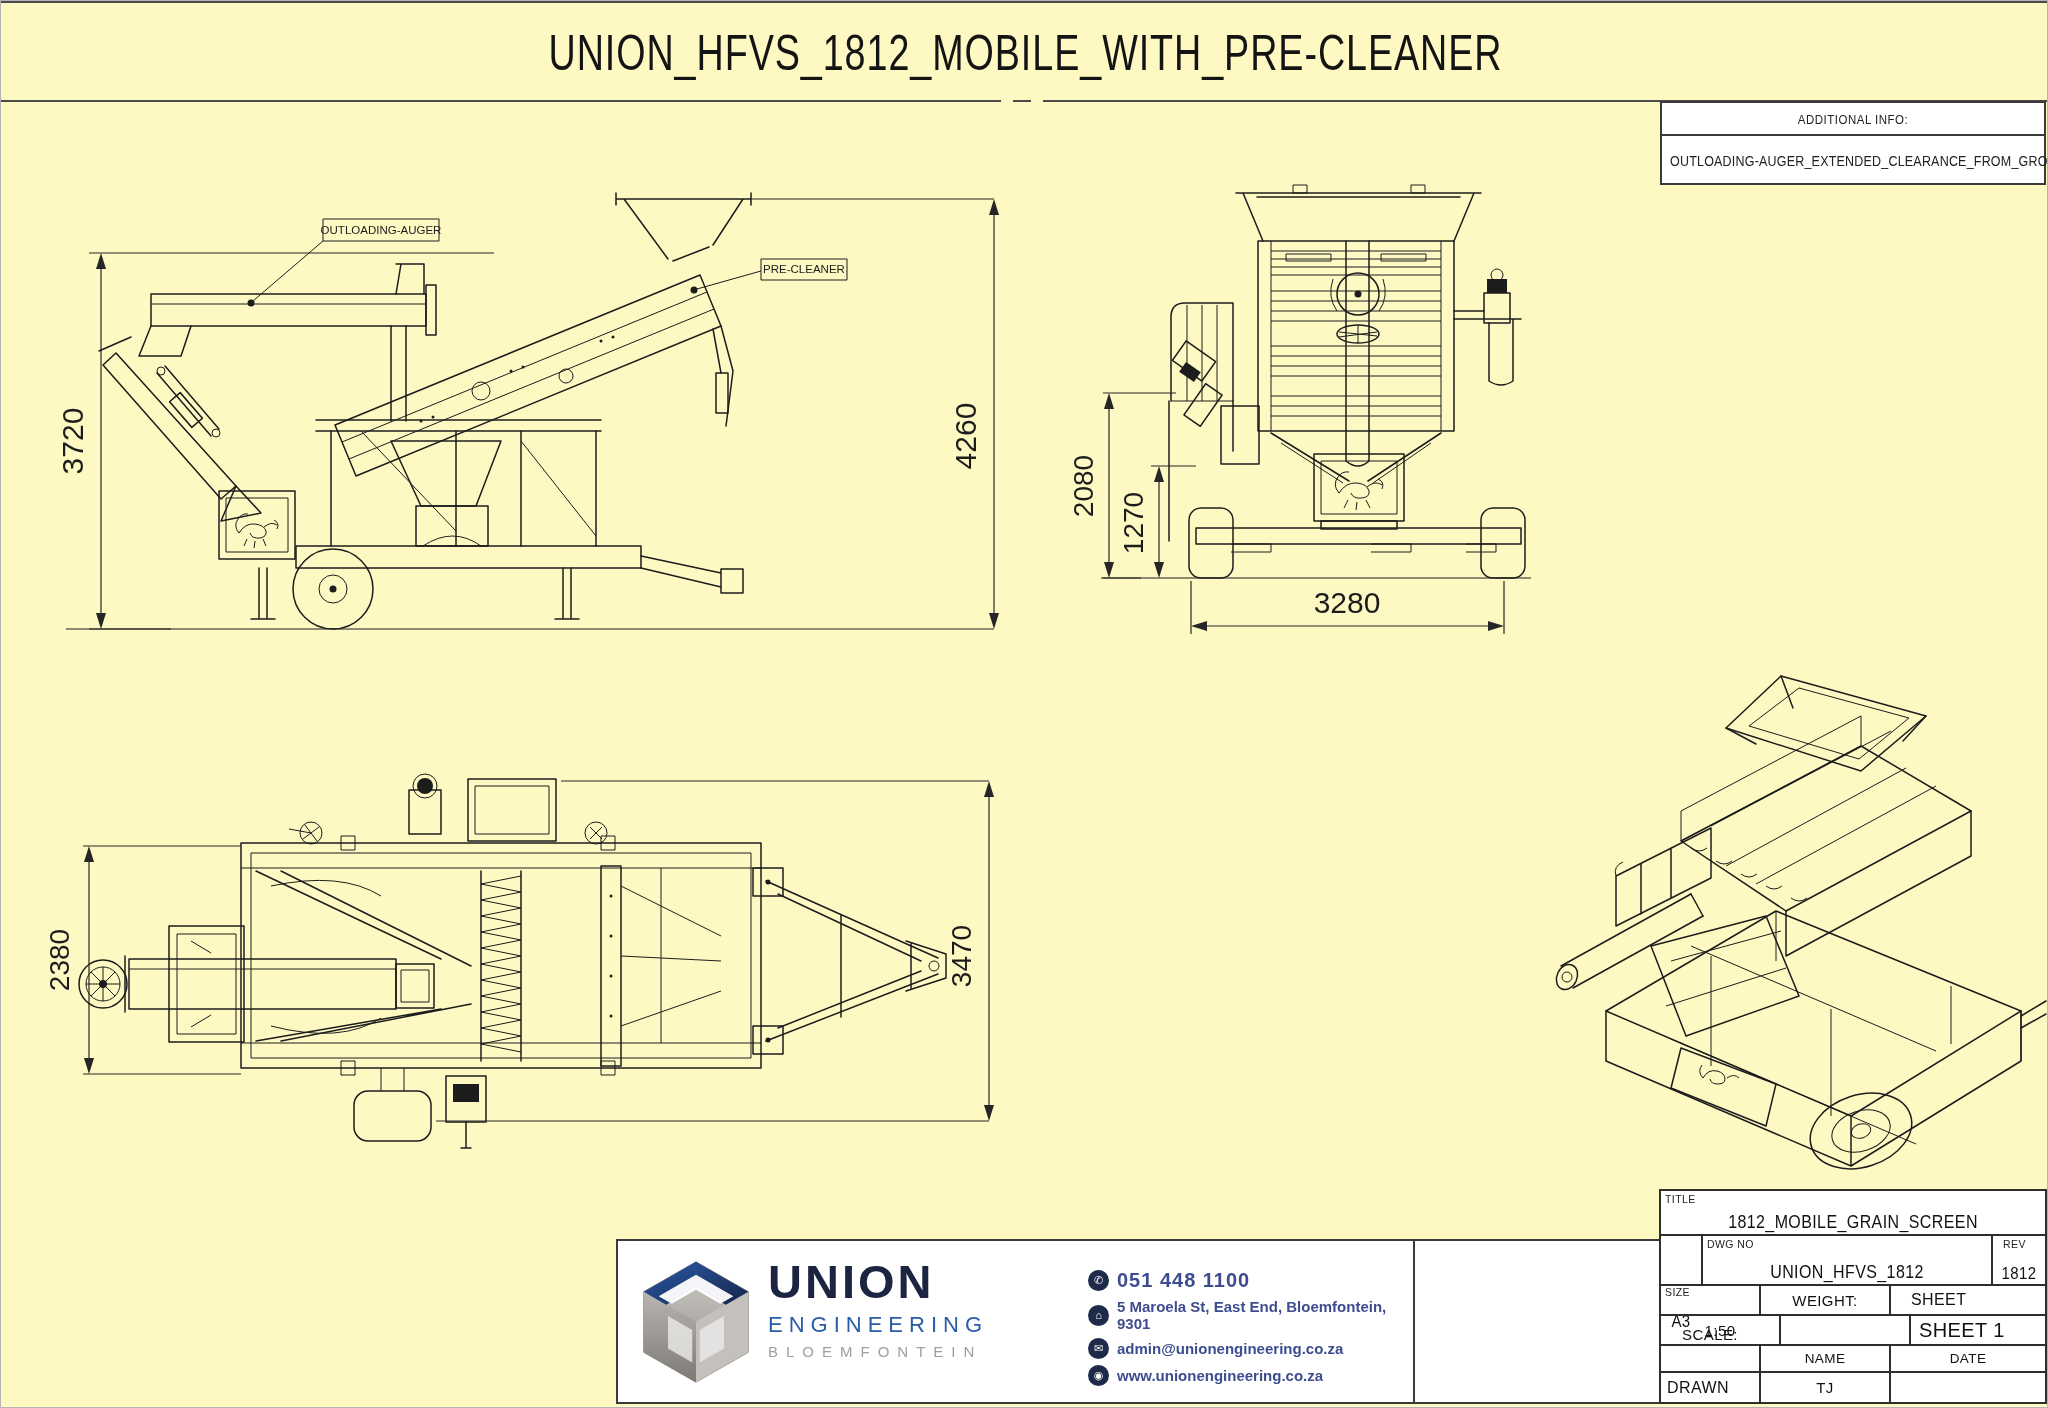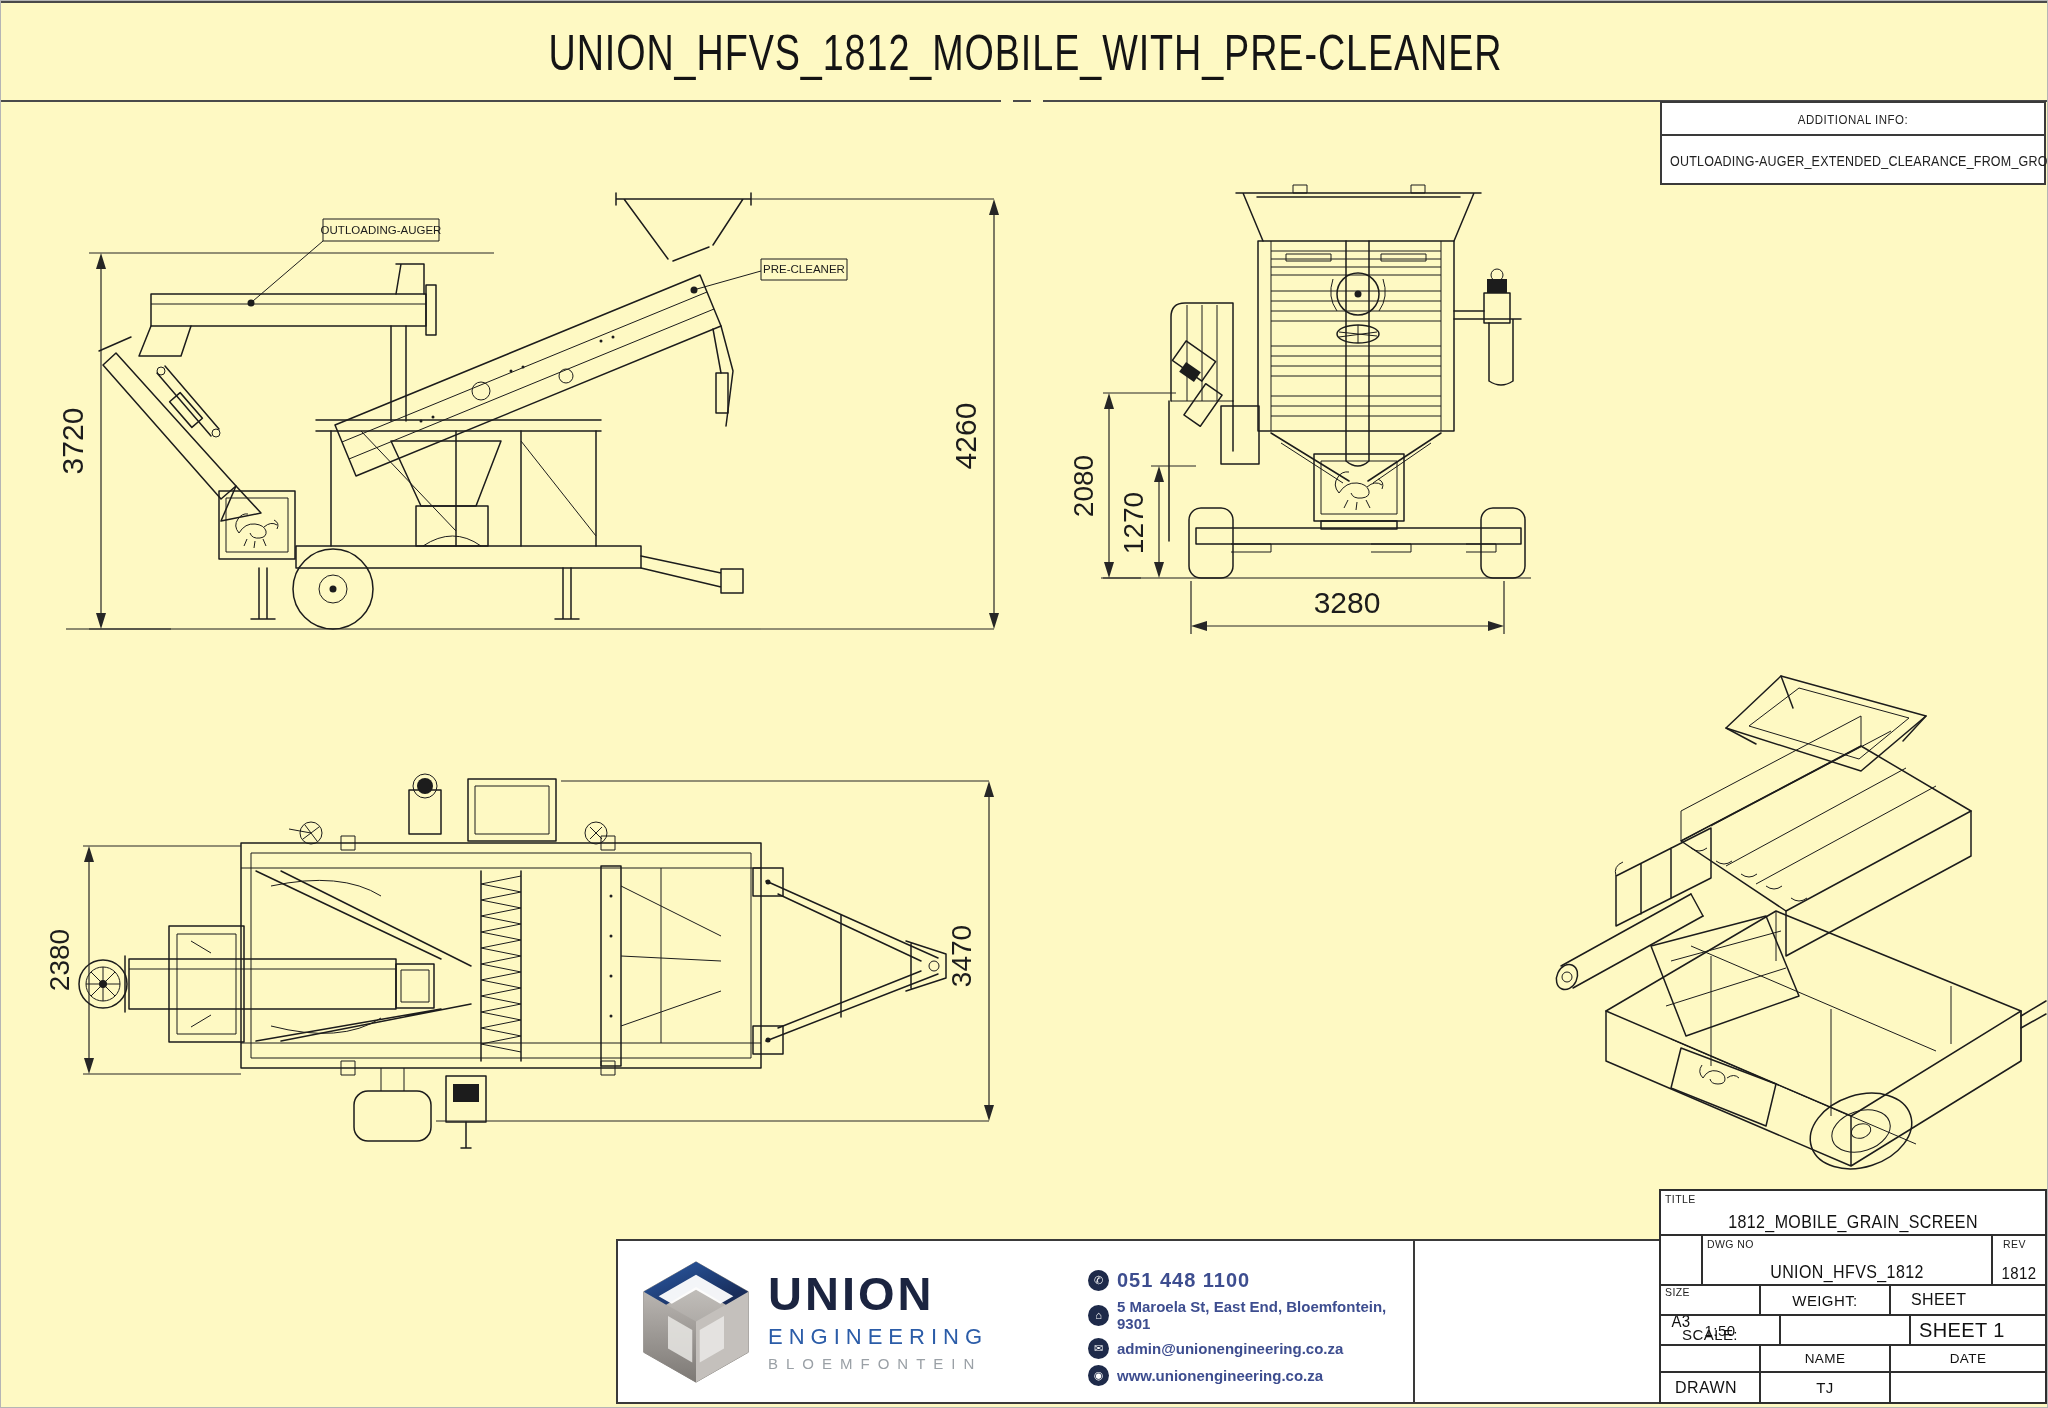--- a/index.html
+++ b/index.html
@@ -28,21 +28,21 @@
   .dim{stroke:#262626;fill:none;stroke-width:1.2;}
   .ar{fill:#262626;stroke:none;}
   .dtx{font-family:"Liberation Sans",sans-serif;font-size:30px;fill:#1c1c1c;}
   .ltx{font-family:"Liberation Sans",sans-serif;font-size:11.5px;fill:#1c1c1c;}
   .fill-dark{fill:#1c1c1c;stroke:none;}
   
   .band{position:absolute;left:615px;top:1238px;width:1045px;height:165px;
         border:2px solid #3a3a3a;box-sizing:border-box;background:#fff;}
   .band-divider{position:absolute;left:795px;top:0;bottom:0;width:2px;background:#3a3a3a;}
   .logo-wrap{position:absolute;left:22px;top:12px;width:440px;height:140px;}
-  .logo-text{position:absolute;left:128px;top:16px;}
+  .logo-text{position:absolute;left:128px;top:4px;}
   .logo-union{font-size:47px;font-weight:bold;color:#1b2440;letter-spacing:3px;line-height:1.05;}
   .logo-eng{font-size:22px;color:#2b5ca8;letter-spacing:6px;margin-top:6px;font-weight:500;}
   .logo-blm{font-size:15px;color:#9aa0a6;letter-spacing:8px;margin-top:5px;}
   .contact{position:absolute;left:470px;top:28px;width:320px;}
   .crow{display:flex;align-items:center;margin-bottom:6px;color:#3d4d8f;}
   .cicon{width:21px;height:21px;border-radius:50%;background:#1e2a4a;color:#fff;
          display:flex;align-items:center;justify-content:center;font-size:11px;
          margin-right:8px;flex:0 0 21px;}
   .cphone{font-size:20px;font-weight:bold;letter-spacing:1px;}
   .ctxt{font-size:15px;font-weight:600;}
@@ -510,21 +510,21 @@
       <div class="tb-cell bl" style="width:130px;">
           <div class="tb-mid" style="font-size:13.5px;">NAME</div>
         </div>
       <div class="tb-cell bl" style="flex:1;">
           <div class="tb-mid" style="font-size:13.5px;">DATE</div>
         </div>
     </div>
 
     <div class="tb-row" style="height:29px;border-bottom:none;">
       <div class="tb-cell" style="width:98px;">
-          <div class="tb-mid" style="justify-content:flex-start;padding-left:14px;font-size:16px;">DRAWN</div>
+          <div class="tb-mid" style="justify-content:flex-start;padding-left:6px;font-size:16px;">DRAWN</div>
         </div>
       <div class="tb-cell bl" style="width:130px;">
           <div class="tb-mid">TJ</div>
         </div>
       <div class="tb-cell bl" style="flex:1;"></div>
     </div>
   </div>
 
 </div>
 

